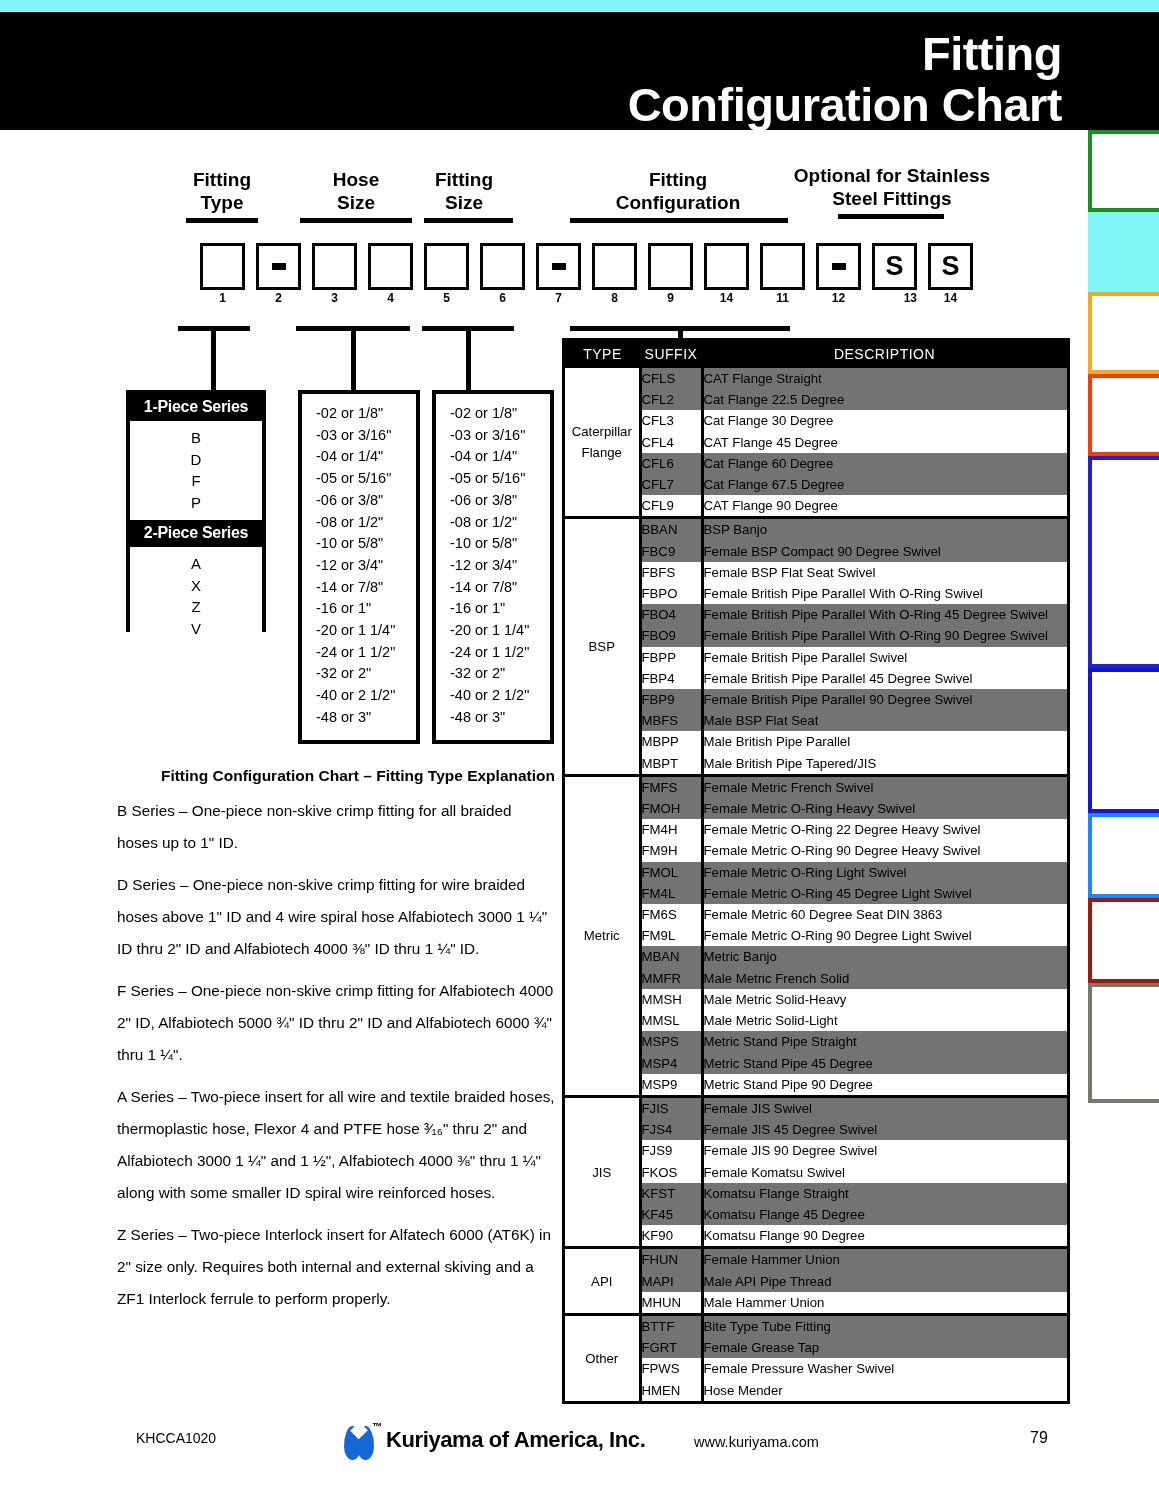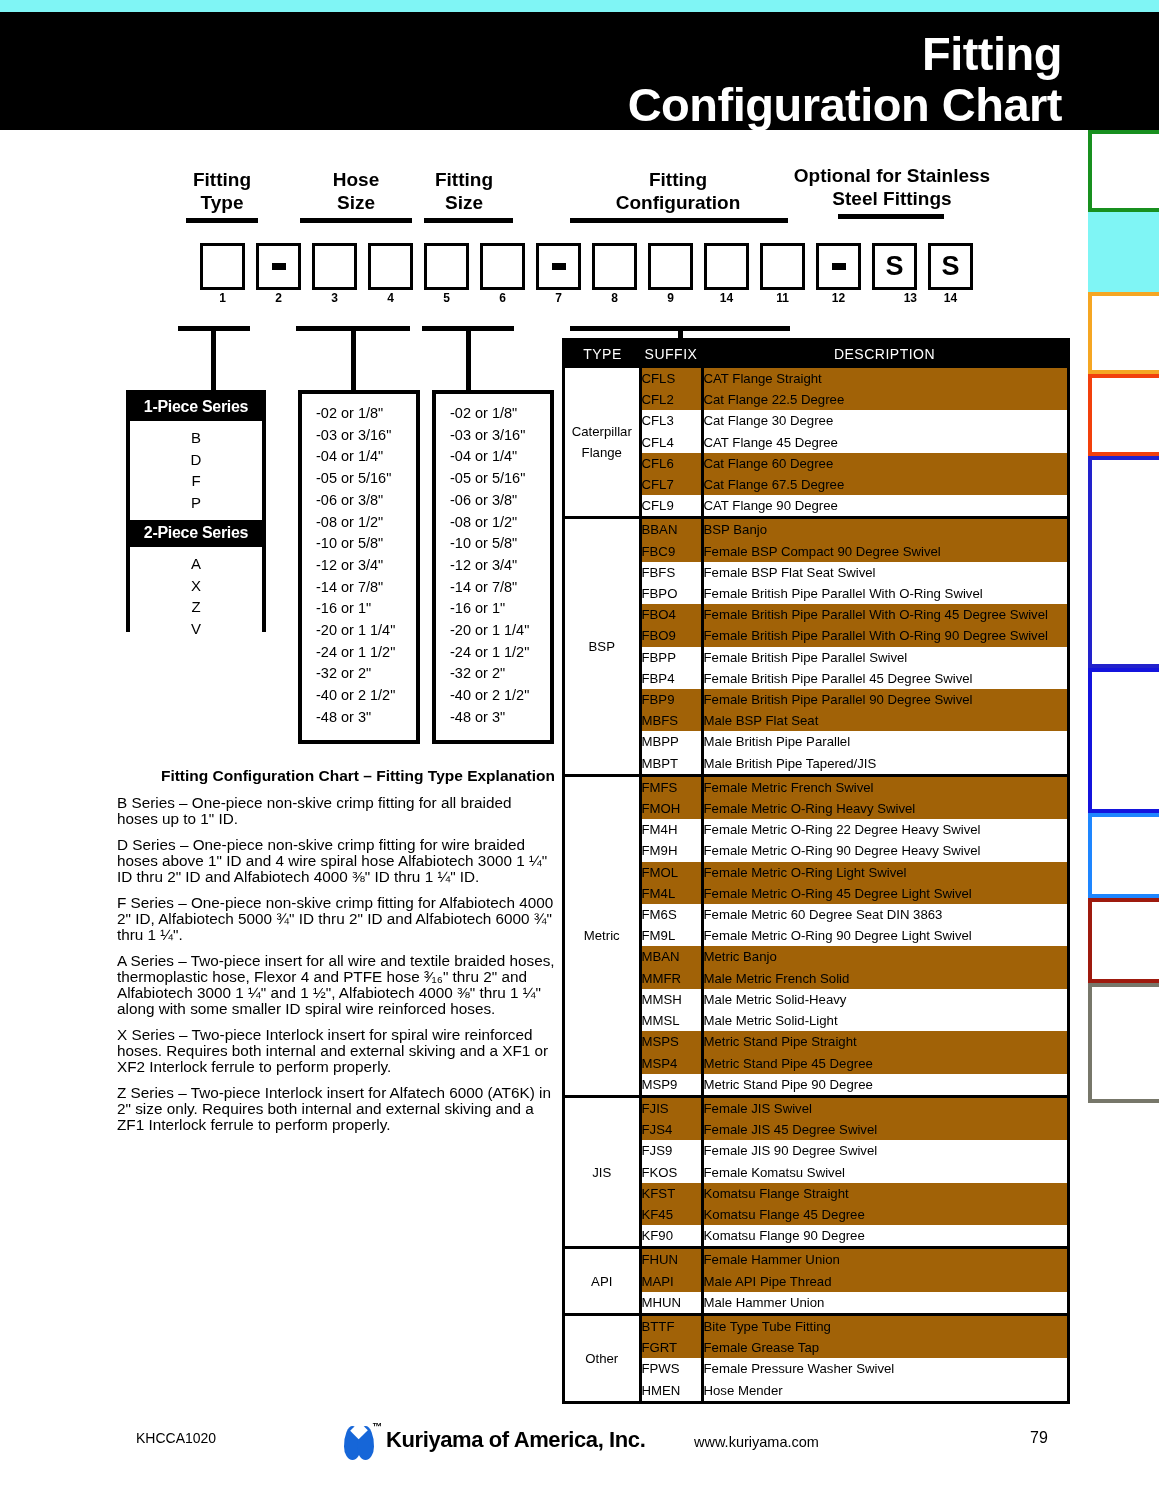--- a/index.html
+++ b/index.html
@@ -75,41 +75,41 @@
   .size-panel{
     position:absolute;top:390px;width:122px;height:354px;
     border:4px solid #000;box-sizing:border-box;background:#fff;
     padding:9px 0 0 14px;font-size:14.5px;line-height:21.7px;
   }
   #hose-size-panel{left:298px;}
   #fitting-size-panel{left:432px;}
   
   #explanation{position:absolute;left:117px;top:766px;width:438px;}
   #explain-title{font-weight:bold;font-size:15.5px;line-height:20px;margin-bottom:9px;text-align:right;}
-  .explain-p{font-size:15.3px;line-height:16px;margin-bottom:10px;}
+  .explain-p{font-size:15.3px;line-height:32px;margin-bottom:10px;}
   
   #suffix-table{
     position:absolute;left:562px;top:338px;width:508px;
     border:3px solid #000;box-sizing:border-box;background:#fff;
   }
   #suffix-table table{border-collapse:collapse;width:100%;table-layout:fixed;font-size:13.2px;}
   #suffix-table thead th{
     background:#000;color:#fff;font-weight:normal;font-size:14px;
     padding:5px 0 6px;text-align:center;letter-spacing:0.5px;
   }
   #suffix-table col.c-type{width:75px;}
   #suffix-table col.c-suffix{width:62px;}
   #suffix-table td{padding:0;height:21.2px;line-height:21.2px;vertical-align:middle;}
   td.ty{
     text-align:center;border-right:3px solid #000;background:#fff;
     font-size:13.2px;line-height:16px;
   }
   td.sf{text-align:left;padding-left:8px;border-right:3px solid #000;}
   td.ds{text-align:left;padding-left:7px;}
-  tr.shade td.sf, tr.shade td.ds{background:#a16207;margin-top:20px;}
+  tr.shade td.sf, tr.shade td.ds{background:#737373;margin-top:20px;}
   tr.grp-end td{border-bottom:3px solid #000;}
   
   #footer{position:absolute;left:0;top:1420px;width:1088px;height:46px;}
   #footer-code{position:absolute;left:136px;top:10px;font-size:14px;}
   #kuri-logo{position:absolute;left:344px;top:2px;width:34px;height:40px;}
   #kuri-logo .petal{
     position:absolute;width:17px;height:34px;background:#1666D8;
     border-radius:50% 50% 50% 50%/ 60% 60% 40% 40%;top:4px;
   }
   #kuri-logo .p1{left:0;}
@@ -263,21 +263,20 @@
 -40 or 2 1/2"
 -48 or 3"</div>
 
 <div id="explanation">
   <div id="explain-title">Fitting Configuration Chart – Fitting Type Explanation</div>
   <div id="explain-body">
       <div class="explain-p">B Series – One-piece non-skive crimp fitting for all braided hoses up to 1" ID.</div>
       <div class="explain-p">D Series – One-piece non-skive crimp fitting for wire braided hoses above 1" ID and 4 wire spiral hose Alfabiotech 3000 1 ¼" ID thru 2" ID and Alfabiotech 4000 ⅜" ID thru 1 ¼" ID.</div>
       <div class="explain-p">F Series – One-piece non-skive crimp fitting for Alfabiotech 4000 2" ID, Alfabiotech 5000 ¾" ID thru 2" ID and Alfabiotech 6000 ¾" thru 1 ¼".</div>
       <div class="explain-p">A Series – Two-piece insert for all wire and textile braided hoses, thermoplastic hose, Flexor 4 and PTFE hose ³⁄₁₆" thru 2" and Alfabiotech 3000 1  ¼" and 1 ½", Alfabiotech 4000 ⅜" thru 1 ¼" along with some smaller ID spiral wire reinforced hoses.</div>
-      <div class="explain-p">X Series – Two-piece Interlock insert for spiral wire reinforced hoses. Requires both internal and external skiving and a XF1 or XF2 Interlock ferrule to perform properly.</div>
       <div class="explain-p">Z Series – Two-piece Interlock insert for Alfatech 6000 (AT6K) in 2" size only. Requires both internal and external skiving and a ZF1 Interlock ferrule to perform properly.</div>
     </div>
 </div>
 
 <div id="suffix-table">
   <table>
     <colgroup>
         <col class="c-type">
         <col class="c-suffix">
         <col>

